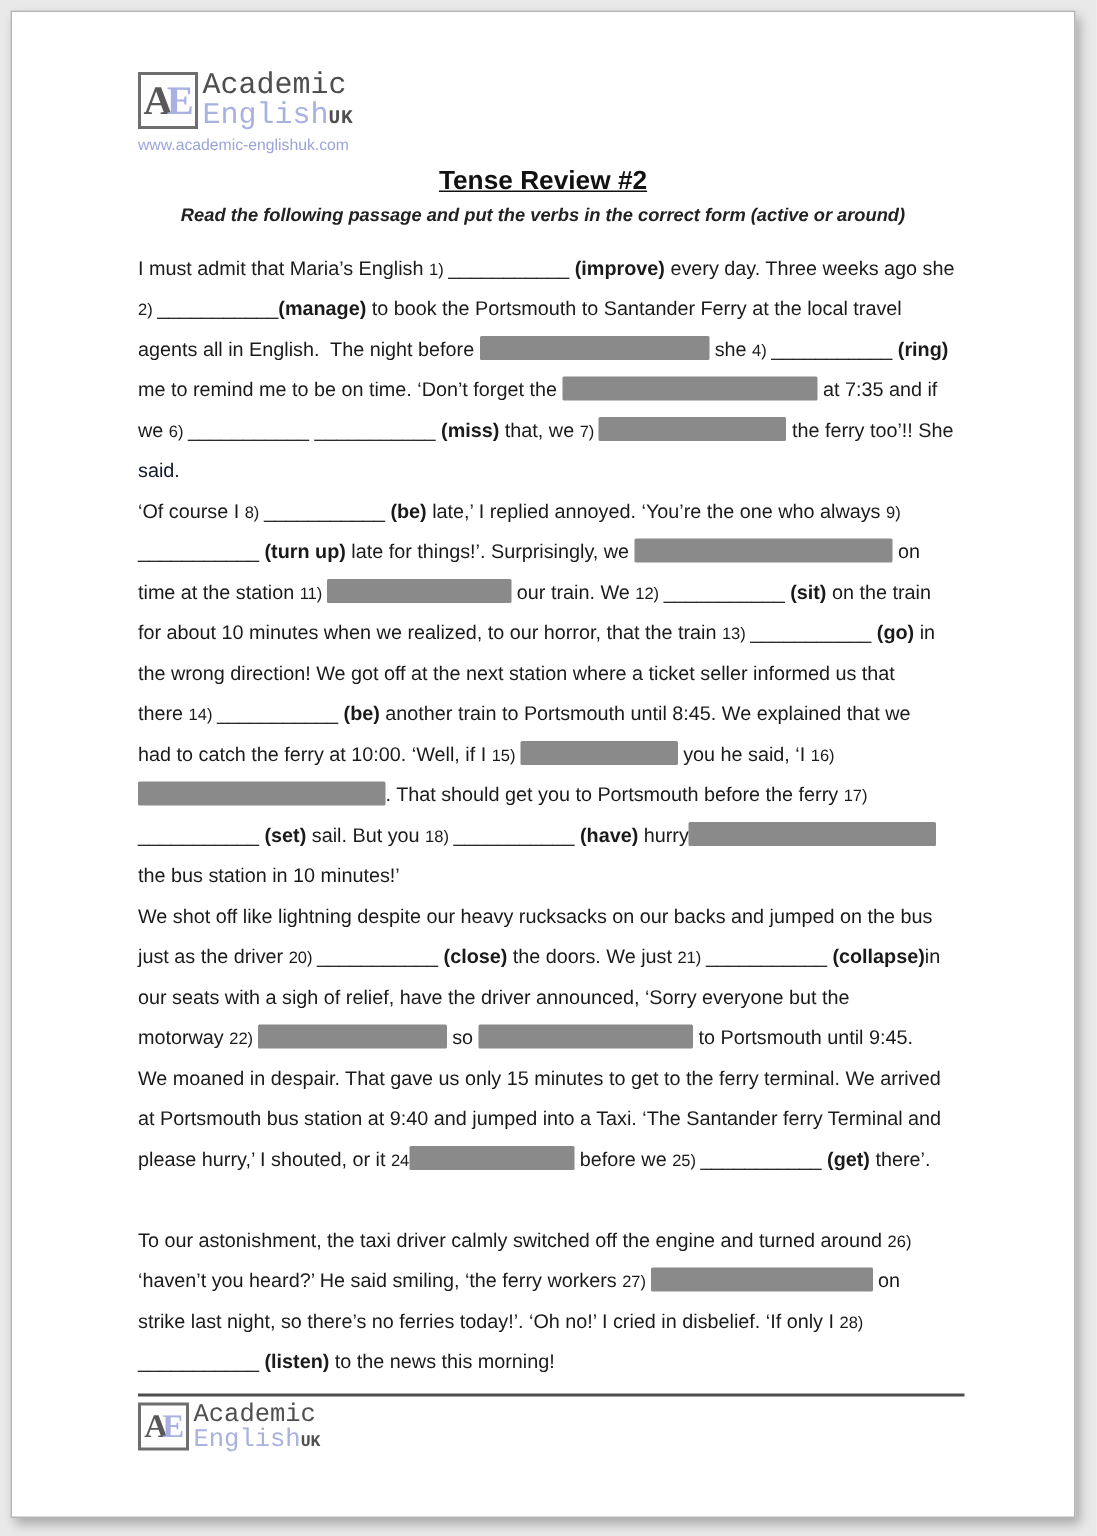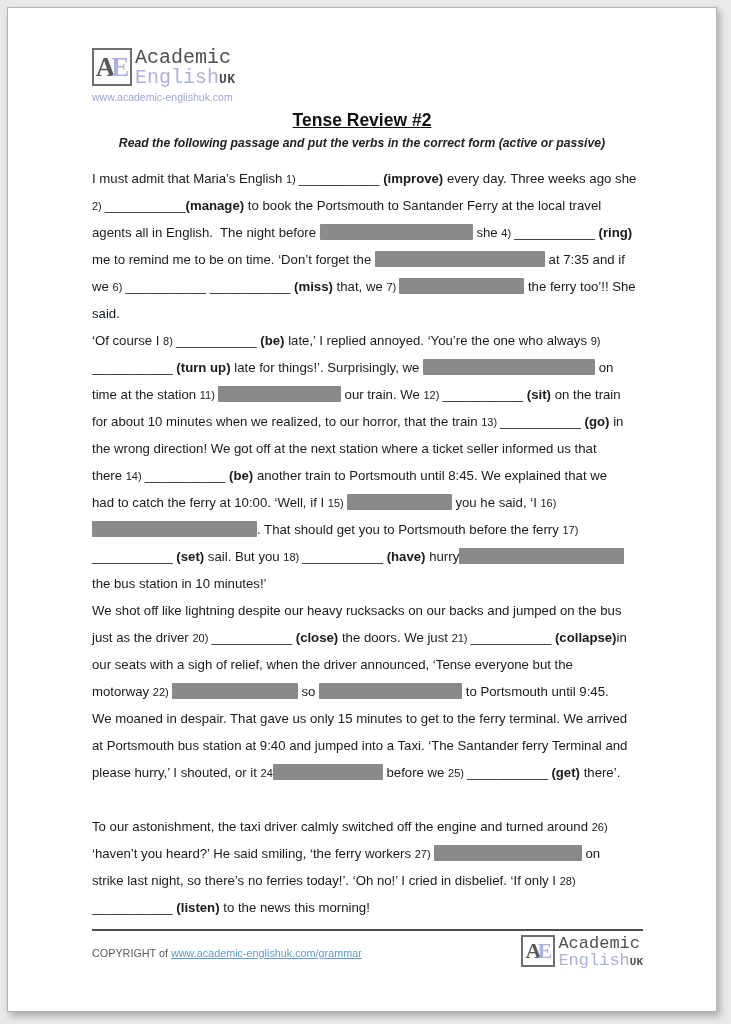--- a/index.html
+++ b/index.html
@@ -62,59 +62,56 @@
         </div>
         <div class="wordmark">
           <div class="word-top">Academic</div>
           <div><span class="word-bottom">English</span><span class="word-uk">UK</span></div>
         </div>
       </div>
       <div class="site-url">www.academic-englishuk.com</div>
     </div>
 
     <div class="title"><span>Tense Review #2</span></div>
-    <div class="subtitle">Read the following passage and put the verbs in the correct form (active or passive)</div>
+    <div class="subtitle">Read the following passage and put the verbs in the correct form (active or around)</div>
 
     <div class="passage">
         <div class="line"><span>I must admit that Maria’s English </span><span class="seg-n">1) </span><span>___________ </span><span class="seg-b">(improve)</span><span> every day. Three weeks ago she</span></div>
         <div class="line"><span class="seg-n">2) </span><span>___________</span><span class="seg-b">(manage)</span><span> to book the Portsmouth to Santander Ferry at the local travel</span></div>
         <div class="line"><span>agents all in English.  The night before </span><span class="redact" style="width: 153px; background: rgb(138, 138, 138);"></span><span> she </span><span class="seg-n">4) </span><span>___________ </span><span class="seg-b">(ring)</span></div>
         <div class="line"><span>me to remind me to be on time. ‘Don’t forget the </span><span class="redact" style="width: 170px; background: rgb(138, 138, 138);"></span><span> at 7:35 and if</span></div>
         <div class="line"><span>we </span><span class="seg-n">6) </span><span>___________ ___________ </span><span class="seg-b">(miss)</span><span> that, we </span><span class="seg-n">7) </span><span class="redact" style="width: 125px; background: rgb(138, 138, 138);"></span><span> the ferry too’!! She</span></div>
         <div class="line"><span class="seg-g">said.</span></div>
         <div class="line"><span>‘Of course I </span><span class="seg-n">8) </span><span>___________ </span><span class="seg-b">(be)</span><span> late,’ I replied annoyed. ‘You’re the one who always </span><span class="seg-n">9)</span></div>
         <div class="line"><span>___________ </span><span class="seg-b">(turn up)</span><span> late for things!’. Surprisingly, we </span><span class="redact" style="width: 172px; background: rgb(138, 138, 138);"></span><span> on</span></div>
         <div class="line"><span>time at the station </span><span class="seg-n">11) </span><span class="redact" style="width: 123px; background: rgb(138, 138, 138);"></span><span> our train. We </span><span class="seg-n">12) </span><span>___________ </span><span class="seg-b">(sit)</span><span> on the train</span></div>
         <div class="line"><span>for about 10 minutes when we realized, to our horror, that the train </span><span class="seg-n">13) </span><span>___________ </span><span class="seg-b">(go)</span><span> in</span></div>
         <div class="line"><span>the wrong direction! We got off at the next station where a ticket seller informed us that</span></div>
         <div class="line"><span>there </span><span class="seg-n">14) </span><span>___________ </span><span class="seg-b">(be)</span><span> another train to Portsmouth until 8:45. We explained that we</span></div>
         <div class="line"><span>had to catch the ferry at 10:00. ‘Well, if I </span><span class="seg-n">15) </span><span class="redact" style="width: 105px; background: rgb(138, 138, 138);"></span><span> you he said, ‘I </span><span class="seg-n">16)</span></div>
         <div class="line"><span class="redact" style="width: 165px; background: rgb(138, 138, 138);"></span><span>. That should get you to Portsmouth before the ferry </span><span class="seg-n">17)</span></div>
         <div class="line"><span>___________ </span><span class="seg-b">(set)</span><span> sail. But you </span><span class="seg-n">18) </span><span>___________ </span><span class="seg-b">(have)</span><span> hurry</span><span class="redact" style="width: 165px; background: rgb(138, 138, 138);"></span></div>
         <div class="line"><span>the bus station in 10 minutes!’</span></div>
         <div class="line"><span>We shot off like lightning despite our heavy rucksacks on our backs and jumped on the bus</span></div>
         <div class="line"><span>just as the driver </span><span class="seg-n">20) </span><span>___________ </span><span class="seg-b">(close)</span><span> the doors. We just </span><span class="seg-n">21) </span><span>___________ </span><span class="seg-b">(collapse)</span><span>in</span></div>
-        <div class="line"><span>our seats with a sigh of relief, when the driver announced, ‘Tense everyone but the</span></div>
+        <div class="line"><span>our seats with a sigh of relief, have the driver announced, ‘Sorry everyone but the</span></div>
         <div class="line"><span>motorway </span><span class="seg-n">22) </span><span class="redact" style="width: 126px; background: rgb(138, 138, 138);"></span><span> so </span><span class="redact" style="width: 143px; background: rgb(138, 138, 138);"></span><span> to Portsmouth until 9:45.</span></div>
         <div class="line"><span>We moaned in despair. That gave us only 15 minutes to get to the ferry terminal. We arrived</span></div>
         <div class="line"><span>at Portsmouth bus station at 9:40 and jumped into a Taxi. ‘The Santander ferry Terminal and</span></div>
         <div class="line"><span>please hurry,’ I shouted, or it </span><span class="seg-n">24</span><span class="redact" style="width: 110px; background: rgb(138, 138, 138);"></span><span> before we </span><span class="seg-n">25) </span><span>___________ </span><span class="seg-b">(get)</span><span> there’.</span></div>
         <div class="line">&nbsp;</div>
         <div class="line"><span>To our astonishment, the taxi driver calmly switched off the engine and turned around </span><span class="seg-n">26)</span></div>
         <div class="line"><span>‘haven’t you heard?’ He said smiling, ‘the ferry workers </span><span class="seg-n">27) </span><span class="redact" style="width: 148px; background: rgb(138, 138, 138);"></span><span> on</span></div>
         <div class="line"><span>strike last night, so there’s no ferries today!’. ‘Oh no!’ I cried in disbelief. ‘If only I </span><span class="seg-n">28)</span></div>
         <div class="line"><span>___________ </span><span class="seg-b">(listen)</span><span> to the news this morning!</span></div>
       </div>
 
     <div class="footer">
       <hr class="footer-rule">
       <div class="footer-row">
-        <div class="copyright">
-          <span>COPYRIGHT of </span><a href="#">www.academic-englishuk.com/grammar</a>
-        </div>
         <div class="logo logo-sm">
           <div class="ae-box">
             <span class="ae-a">A</span>
               <span class="ae-e">E</span>
           </div>
           <div class="wordmark">
             <div class="word-top">Academic</div>
             <div><span class="word-bottom">English</span><span class="word-uk">UK</span></div>
           </div>
         </div>

